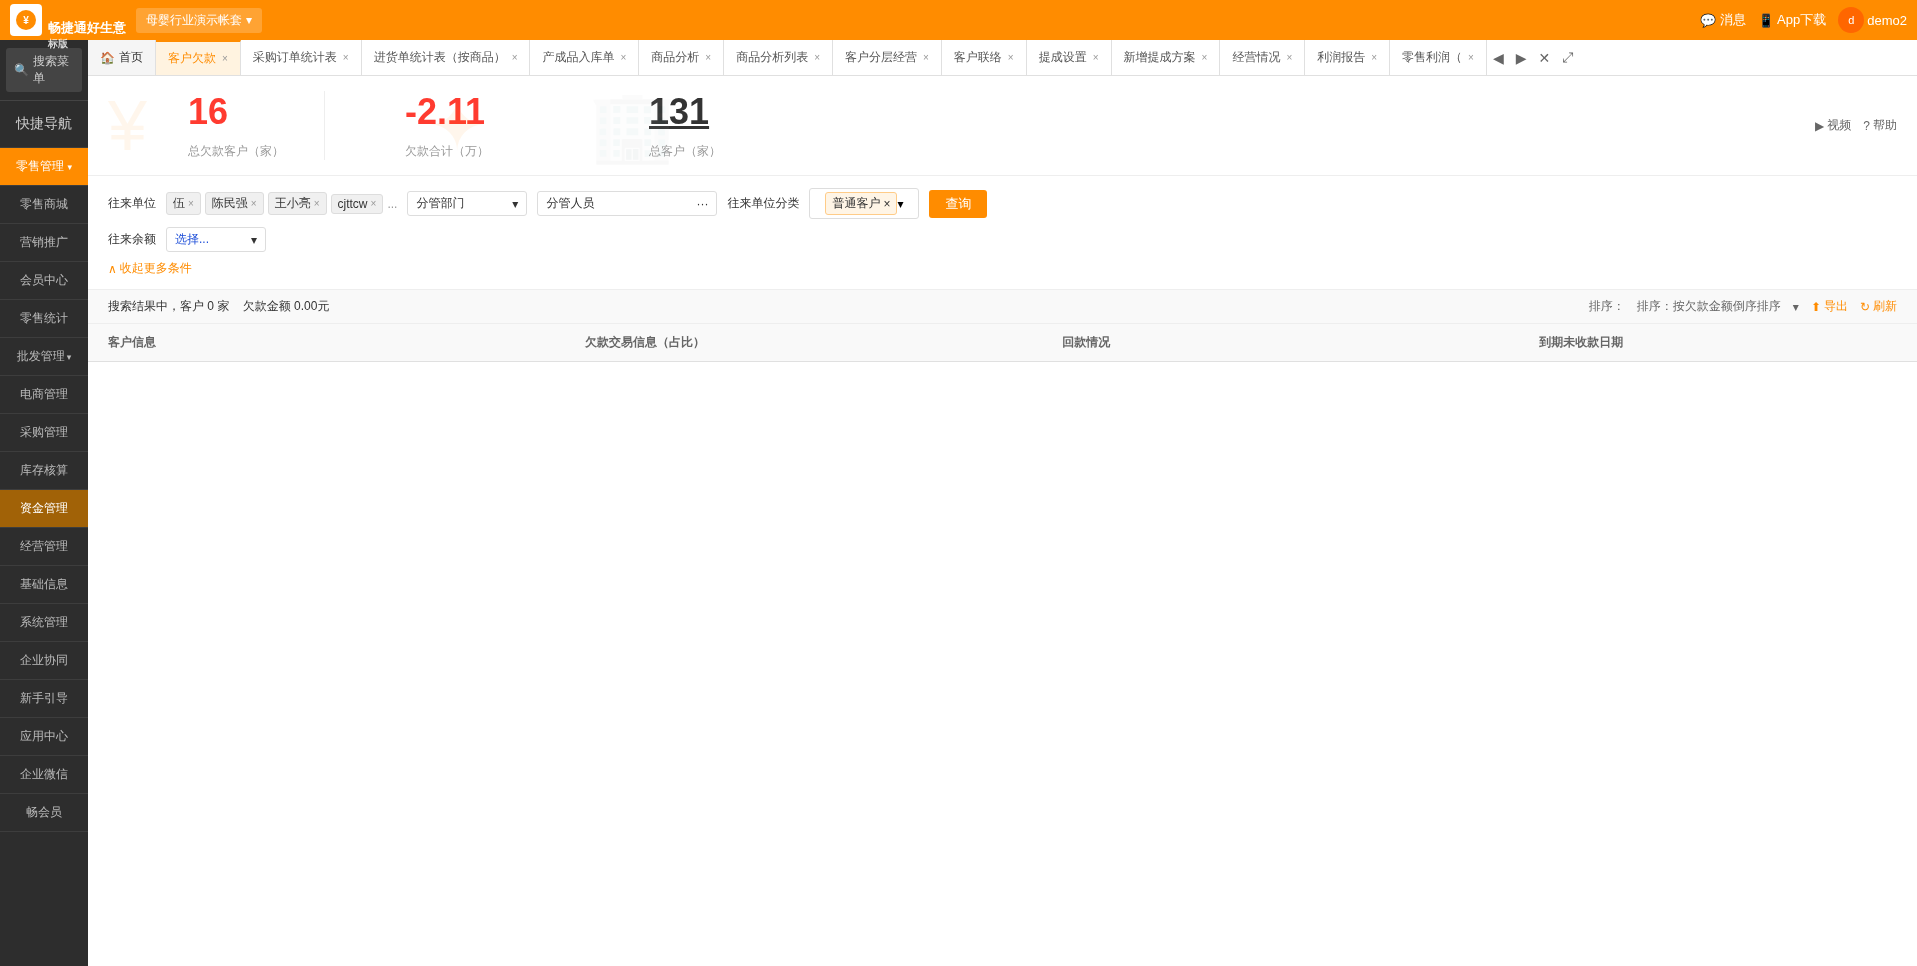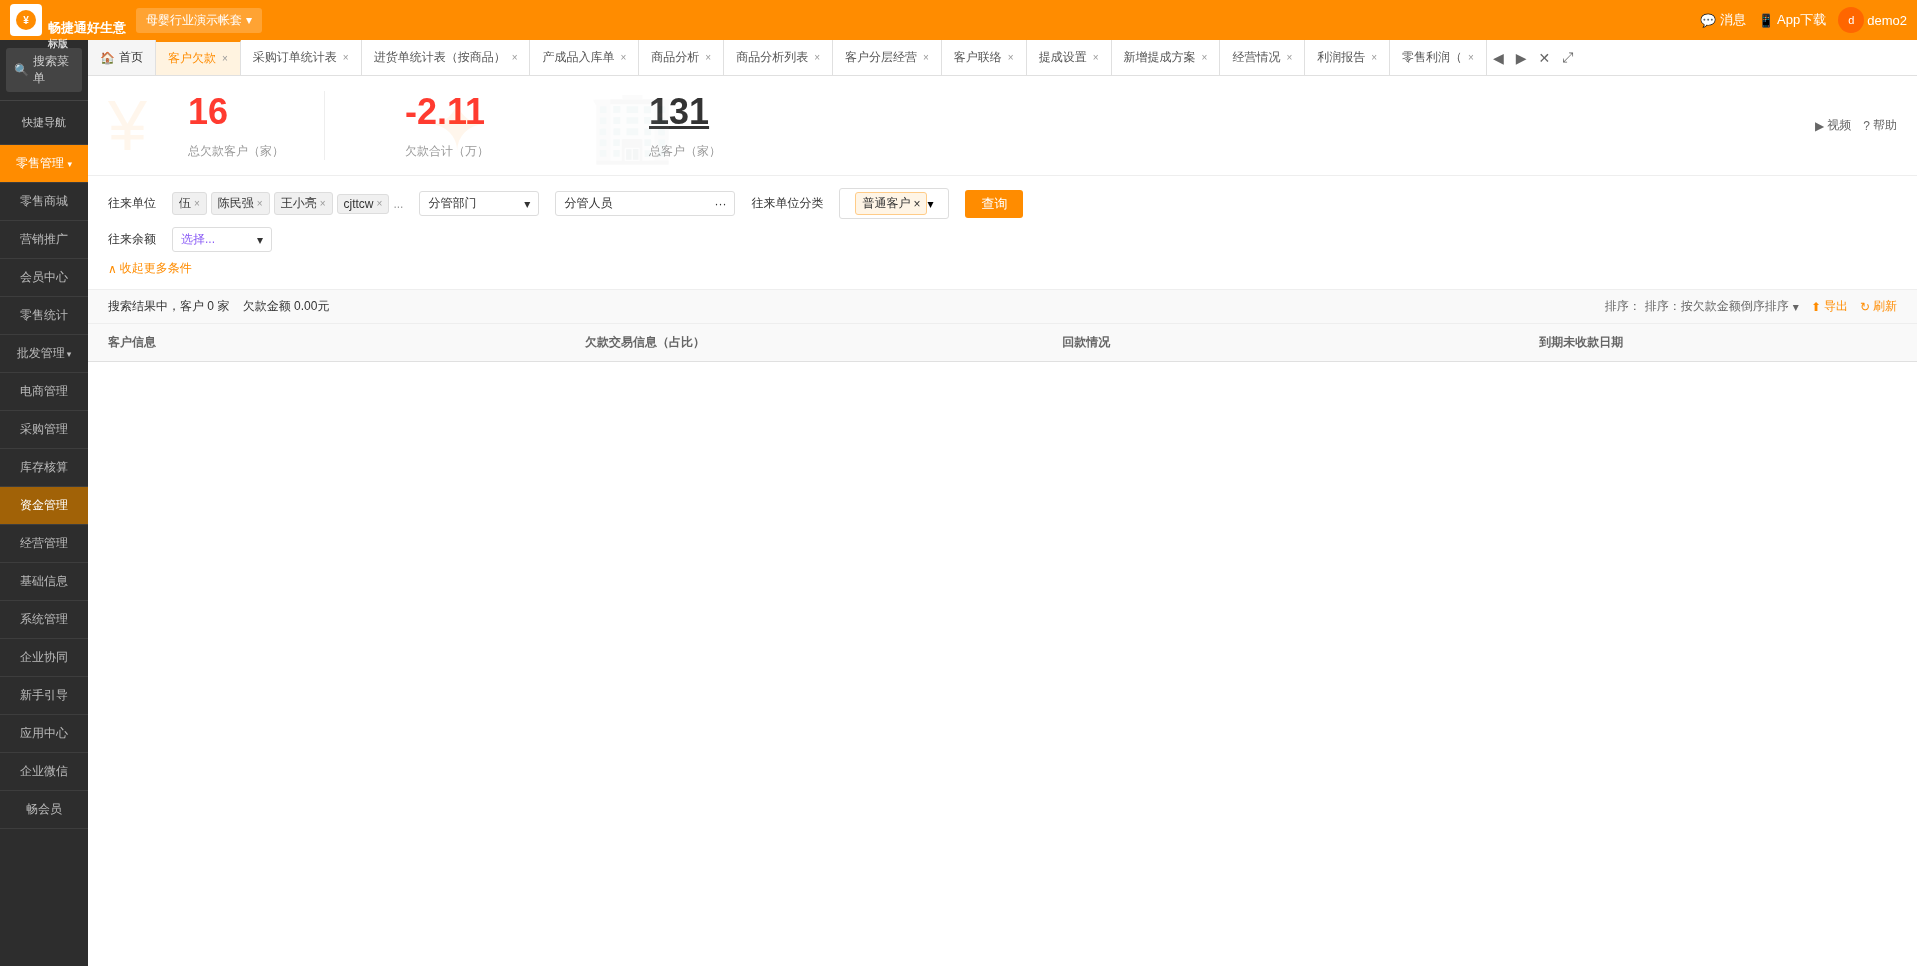--- a/index.html
+++ b/index.html
@@ -21,21 +21,21 @@
     .top-bar-center { flex: 1; display: flex; align-items: center; padding-left: 10px; }
     .dropdown-btn { background: rgba(255,255,255,0.2); border: none; color: #fff; padding: 4px 10px; border-radius: 3px; font-size: 12px; cursor: pointer; display: flex; align-items: center; gap: 4px; }
     .top-bar-right { display: flex; align-items: center; gap: 12px; color: #fff; font-size: 13px; }
     .top-bar-right span { cursor: pointer; display: flex; align-items: center; gap: 3px; }
     .avatar-circle { width: 26px; height: 26px; border-radius: 50%; background: #ff6600; display: flex; align-items: center; justify-content: center; color: #fff; font-size: 11px; }
 
     
     .sidebar-search { padding: 8px 6px; border-bottom: 1px solid #444; }
     .sidebar-search-btn { width: 100%; background: #444; border: none; color: #ccc; padding: 5px 8px; border-radius: 3px; cursor: pointer; font-size: 12px; text-align: left; display: flex; align-items: center; gap: 4px; }
     .sidebar-nav-btn { padding: 8px 6px; border-bottom: 1px solid #3d3d3d; }
-    .sidebar-nav-item { width: 100%; background: none; border: none; color: #ccc; padding: 6px 8px; cursor: pointer; font-size: 11px; text-align: center; display: block; }
+    .sidebar-nav-item { width: 100%; background: none; border: none; color: #ccc; padding: 6px 8px; cursor: pointer; font-size: 14px; text-align: center; display: block; }
     .sidebar-item { padding: 10px 16px; text-align: center; cursor: pointer; color: #bbb; font-size: 12px; border-bottom: 1px solid #3d3d3d; }
     .sidebar-item.active { background: #ff8c00; color: #fff; }
 
     
     .tab-item { height: 36px; padding: 0 12px; display: flex; align-items: center; gap: 4px; font-size: 12px; cursor: pointer; border-right: 1px solid #e0e0e0; white-space: nowrap; color: #555; flex-shrink: 0; }
     .tab-item.active { background: #fff3e0; color: #ff8c00; border-top: 2px solid #ff8c00; }
     .tab-item.home { background: #f5f5f5; color: #333; }
     .tab-close { font-size: 10px; color: #999; cursor: pointer; margin-left: 2px; }
     .tab-nav-btn { background: none; border: none; cursor: pointer; padding: 0 6px; color: #666; font-size: 14px; flex-shrink: 0; }
 
@@ -45,38 +45,38 @@
     .stat-block:last-of-type { border-right: none; }
     .stat-number { font-size: 36px; font-weight: bold; }
     .stat-number.red { color: #ff3b30; }
     .stat-number.dark { color: #333; text-decoration: underline; }
     .stat-label { font-size: 12px; color: #999; margin-top: 10px; }
     .stats-row-right { margin-left: auto; display: flex; gap: 12px; }
     .help-btn { background: none; border: none; cursor: pointer; color: #666; font-size: 12px; display: flex; align-items: center; gap: 3px; }
 
     
     .filter-area { background: #fff; padding: 12px 20px; border-bottom: 1px solid #eee; }
-    .filter-row { display: flex; align-items: center; gap: 16px; flex-wrap: wrap; margin-bottom: 8px; }
+    .filter-row { display: flex; align-items: center; gap: 10px; flex-wrap: wrap; margin-bottom: 8px; }
     .filter-label { font-size: 12px; color: #333; flex-shrink: 0; }
     .filter-tags { display: flex; align-items: center; flex-wrap: wrap; gap: 4px; }
     .filter-tag { background: #f0f0f0; border: 1px solid #ddd; border-radius: 3px; padding: 2px 6px; font-size: 12px; display: flex; align-items: center; gap: 3px; color: #333; }
     .filter-tag .close { cursor: pointer; color: #999; font-size: 10px; }
     .filter-more { color: #999; font-size: 12px; cursor: pointer; }
     .filter-dropdown { border: 1px solid #ddd; border-radius: 3px; padding: 3px 8px; font-size: 12px; color: #333; background: #fff; cursor: pointer; display: flex; align-items: center; gap: 4px; min-width: 120px; }
     .filter-person-input { border: 1px solid #ddd; border-radius: 3px; padding: 3px 8px; font-size: 12px; color: #333; background: #fff; display: flex; align-items: center; gap: 4px; min-width: 180px; }
     .filter-classify { border: 1px solid #ddd; border-radius: 3px; padding: 3px 15px; font-size: 12px; min-width: 100px; display: flex; align-items: center; }
     .query-btn { background: #ff8c00; color: #fff; border: none; border-radius: 3px; padding: 5px 16px; font-size: 13px; cursor: pointer; }
     .collapse-btn { background: none; border: none; cursor: pointer; color: #ff8c00; font-size: 12px; display: flex; align-items: center; gap: 3px; }
     .filter-row2-label { font-size: 12px; color: #333; }
 
     
     .result-bar { background: #f9f9f9; padding: 8px 20px; border-bottom: 1px solid #eee; display: flex; align-items: center; justify-content: space-between; }
     .result-info { font-size: 12px; color: #333; }
     .result-actions { display: flex; align-items: center; gap: 12px; font-size: 12px; color: #666; }
-    .sort-btn { display: flex; align-items: center; gap: 4px; cursor: pointer; }
+    .sort-btn { display: flex; align-items: center; gap: 12px; cursor: pointer; }
     .export-btn { display: flex; align-items: center; gap: 3px; cursor: pointer; color: #ff8c00; }
     .refresh-btn { display: flex; align-items: center; gap: 3px; cursor: pointer; color: #ff8c00; }
 
     
     .table-header { display: flex; background: #f9f9f9; border-bottom: 1px solid #e0e0e0; padding: 10px 20px; font-size: 12px; color: #666; font-weight: bold; }
     .col-customer { flex: 2; }
     .col-debt { flex: 2; }
     .col-repay { flex: 2; }
     .col-date { flex: 1.5; }
 
@@ -345,21 +345,21 @@
               </div>
               <span style="margin-left:auto;">▾</span>
             </div>
 
             <button class="query-btn">查询</button>
           </div>
 
           <div class="filter-row">
             <span class="filter-row2-label">往来余额</span>
             <div class="filter-dropdown" style="min-width:100px;">
-              <span style="color:#8b5cf6;">选择...</span>
+              <span style="color:#1d4ed8;">选择...</span>
               <span style="margin-left:auto;">▾</span>
             </div>
           </div>
 
           <div style="text-align:center;">
             <button class="collapse-btn">
               <span>∧</span>
               <span>收起更多条件</span>
             </button>
           </div>

